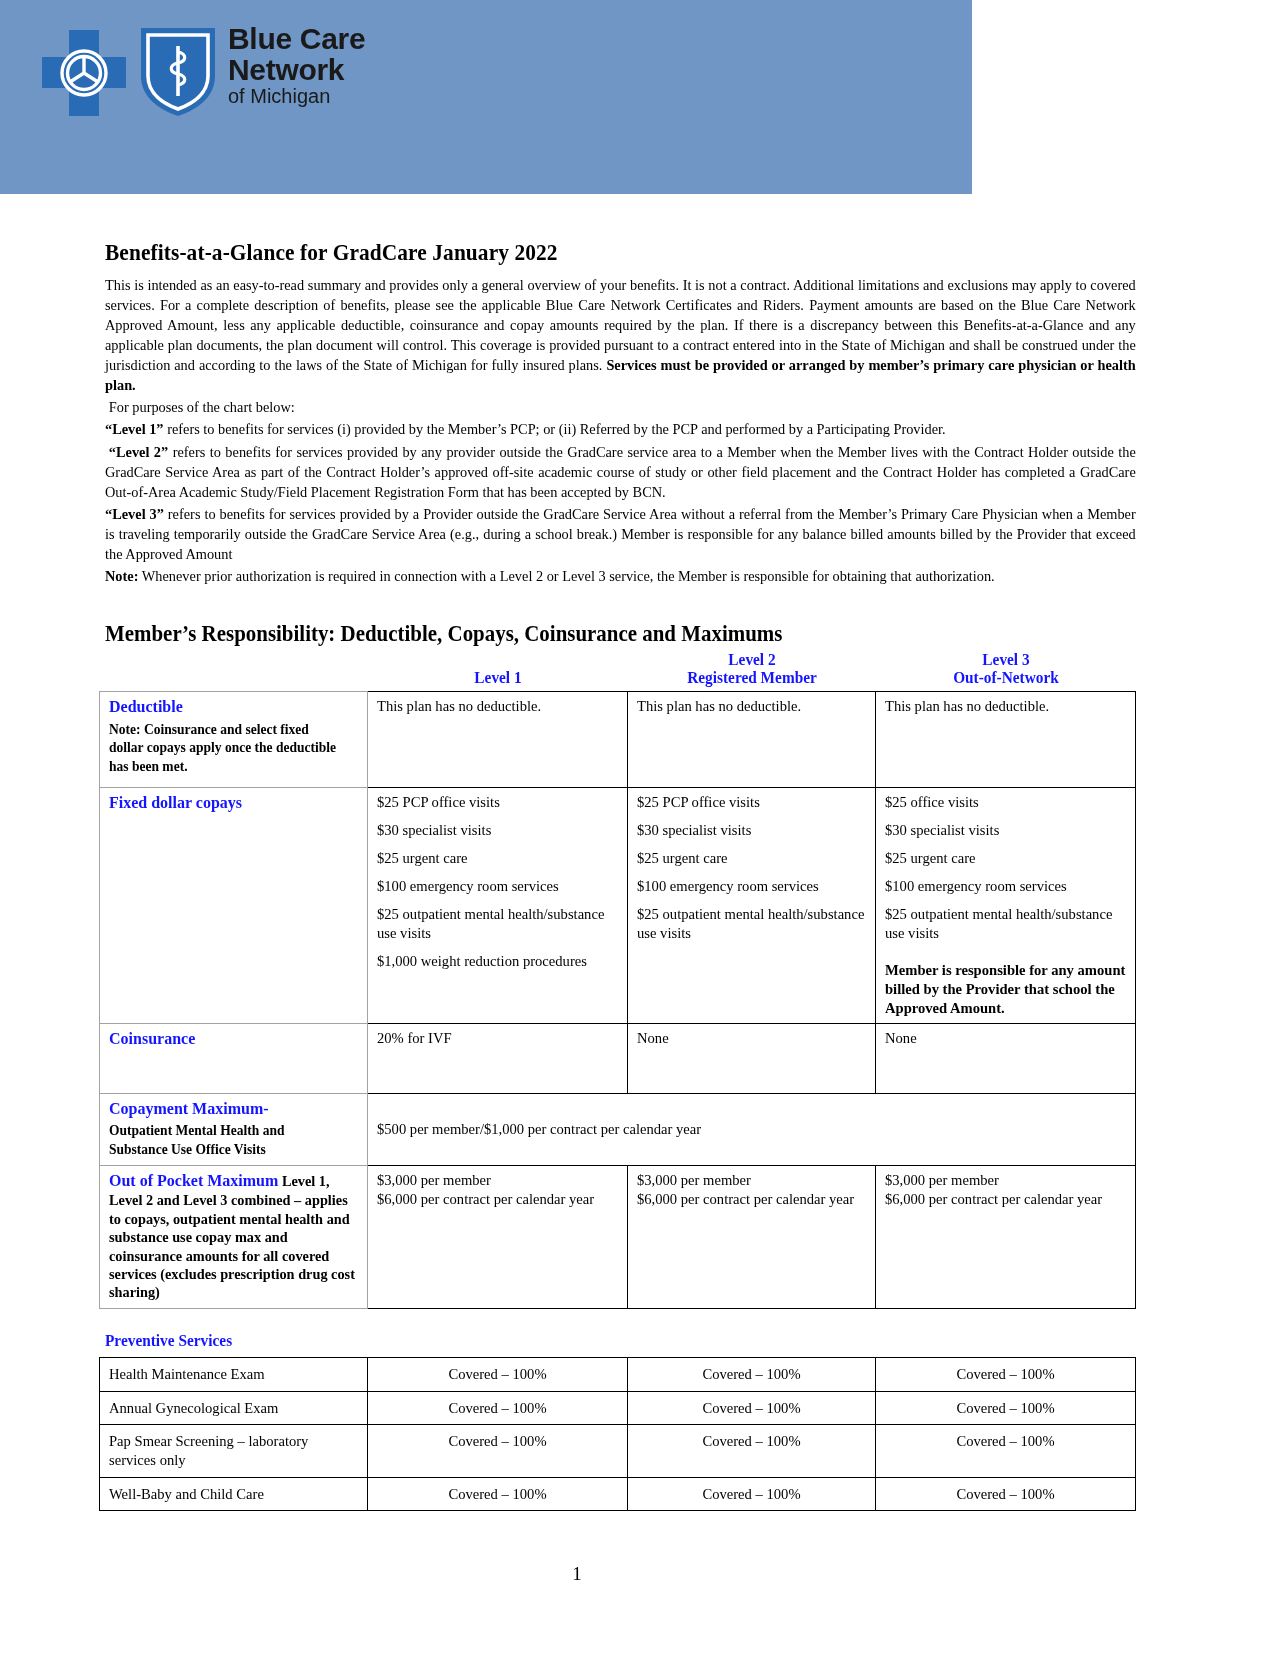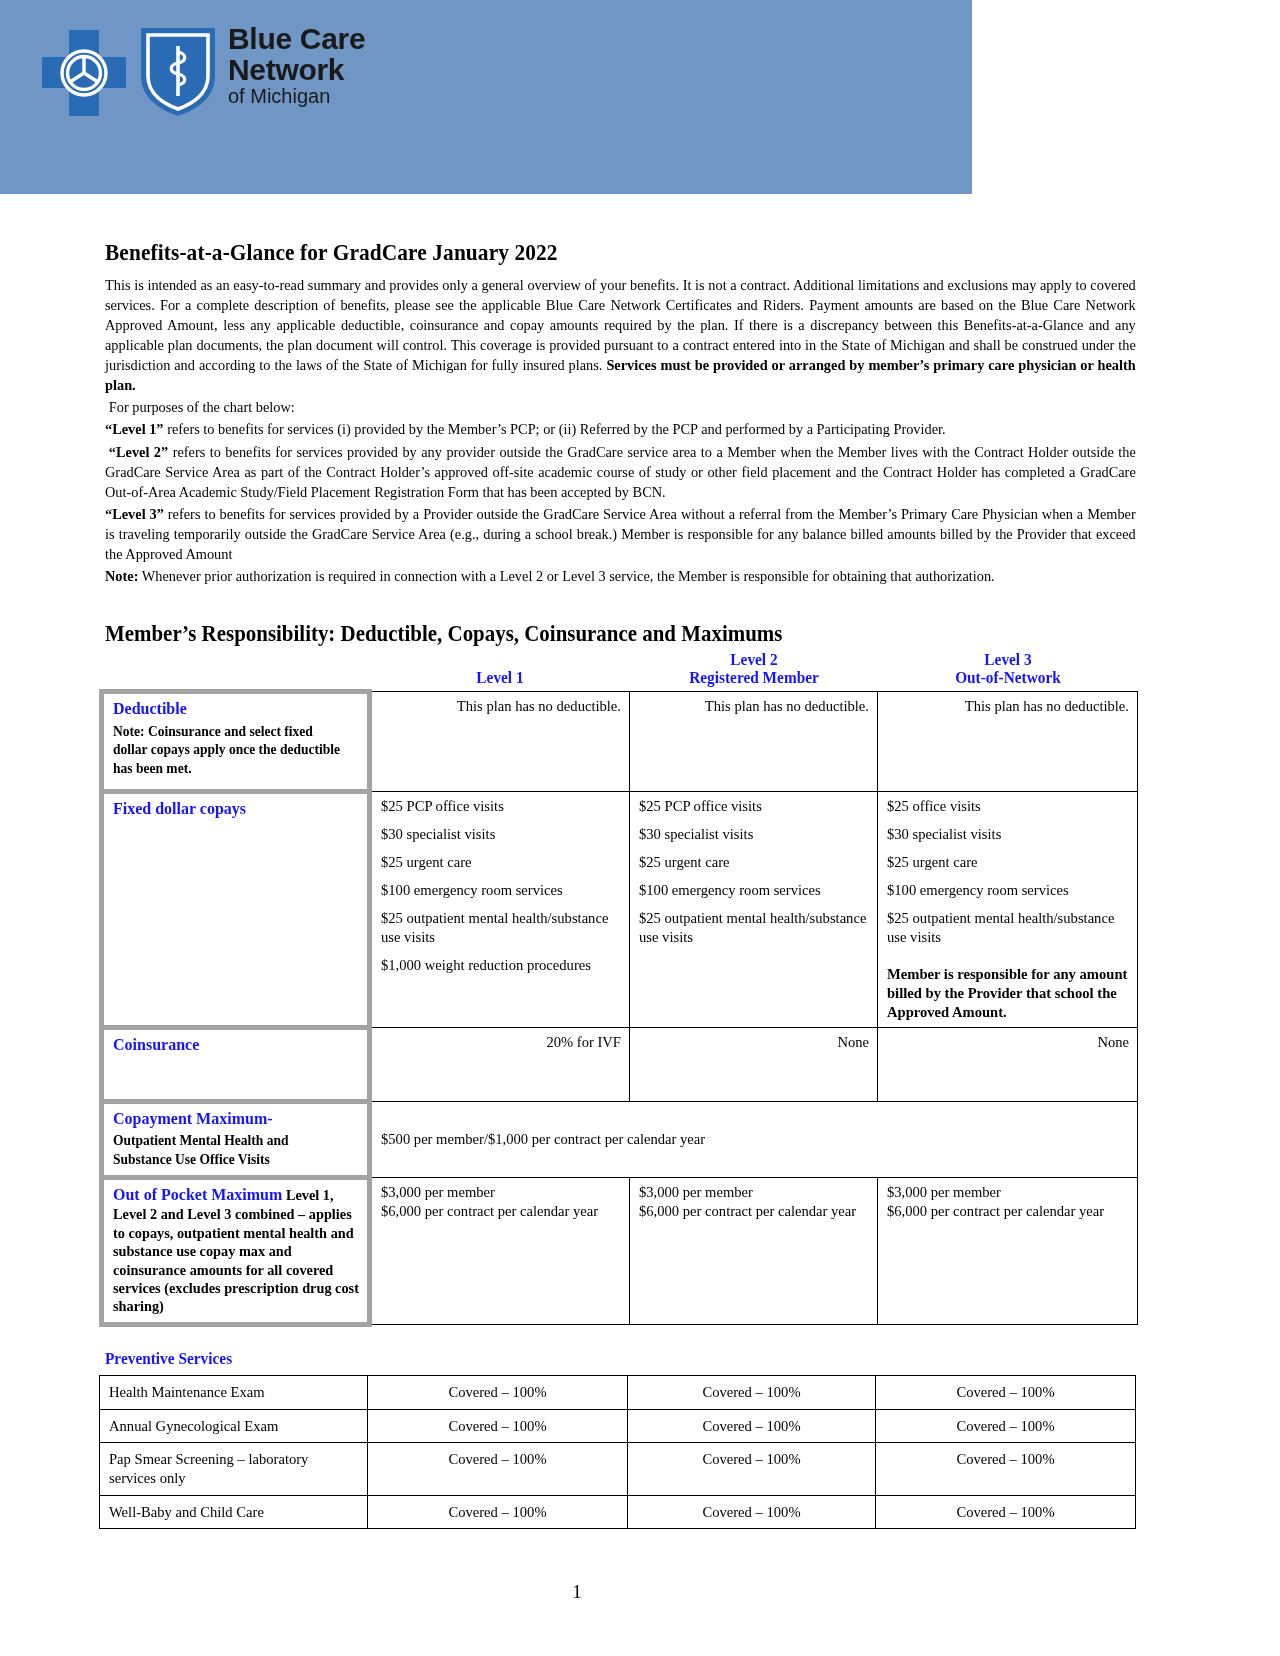--- a/index.html
+++ b/index.html
@@ -156,21 +156,21 @@
   .hdr-row td span { display: block; transform: scaleX(0.93); }
 
   table.main td.cell {
     border: 1px solid #000;
     padding: 5px 8px 5px 9px;
     vertical-align: top;
     font-size: 14.6px;
     line-height: 1.30;
   }
   table.main td.rowlabel {
-    border: 5px solid #a3a3a3;
+    border: 1px solid #a3a3a3;
     padding: 5px 8px 6px 9px;
     vertical-align: top;
     font-size: 14.3px;
     line-height: 1.29;
   }
   .blue-head {
     color: #1414ff;
     font-weight: bold;
     font-size: 16px;
   }
@@ -178,21 +178,21 @@
     display: block;
     margin-top: 2px;
     font-weight: bold;
     font-size: 14.4px;
     line-height: 1.30;
     transform: scaleX(0.94);
     transform-origin: left top;
   }
   .lbl-inline { font-weight: bold; }
 
-  td.cell.center { text-align: right; }
+  td.cell.center { text-align: left; }
   td.cell ul {
     list-style: none;
     margin: 0;
     padding: 0;
   }
   td.cell ul li {
     margin: 0 0 9px 0;
     padding: 0;
   }
   td.cell ul li:last-child { margin-bottom: 0; }

